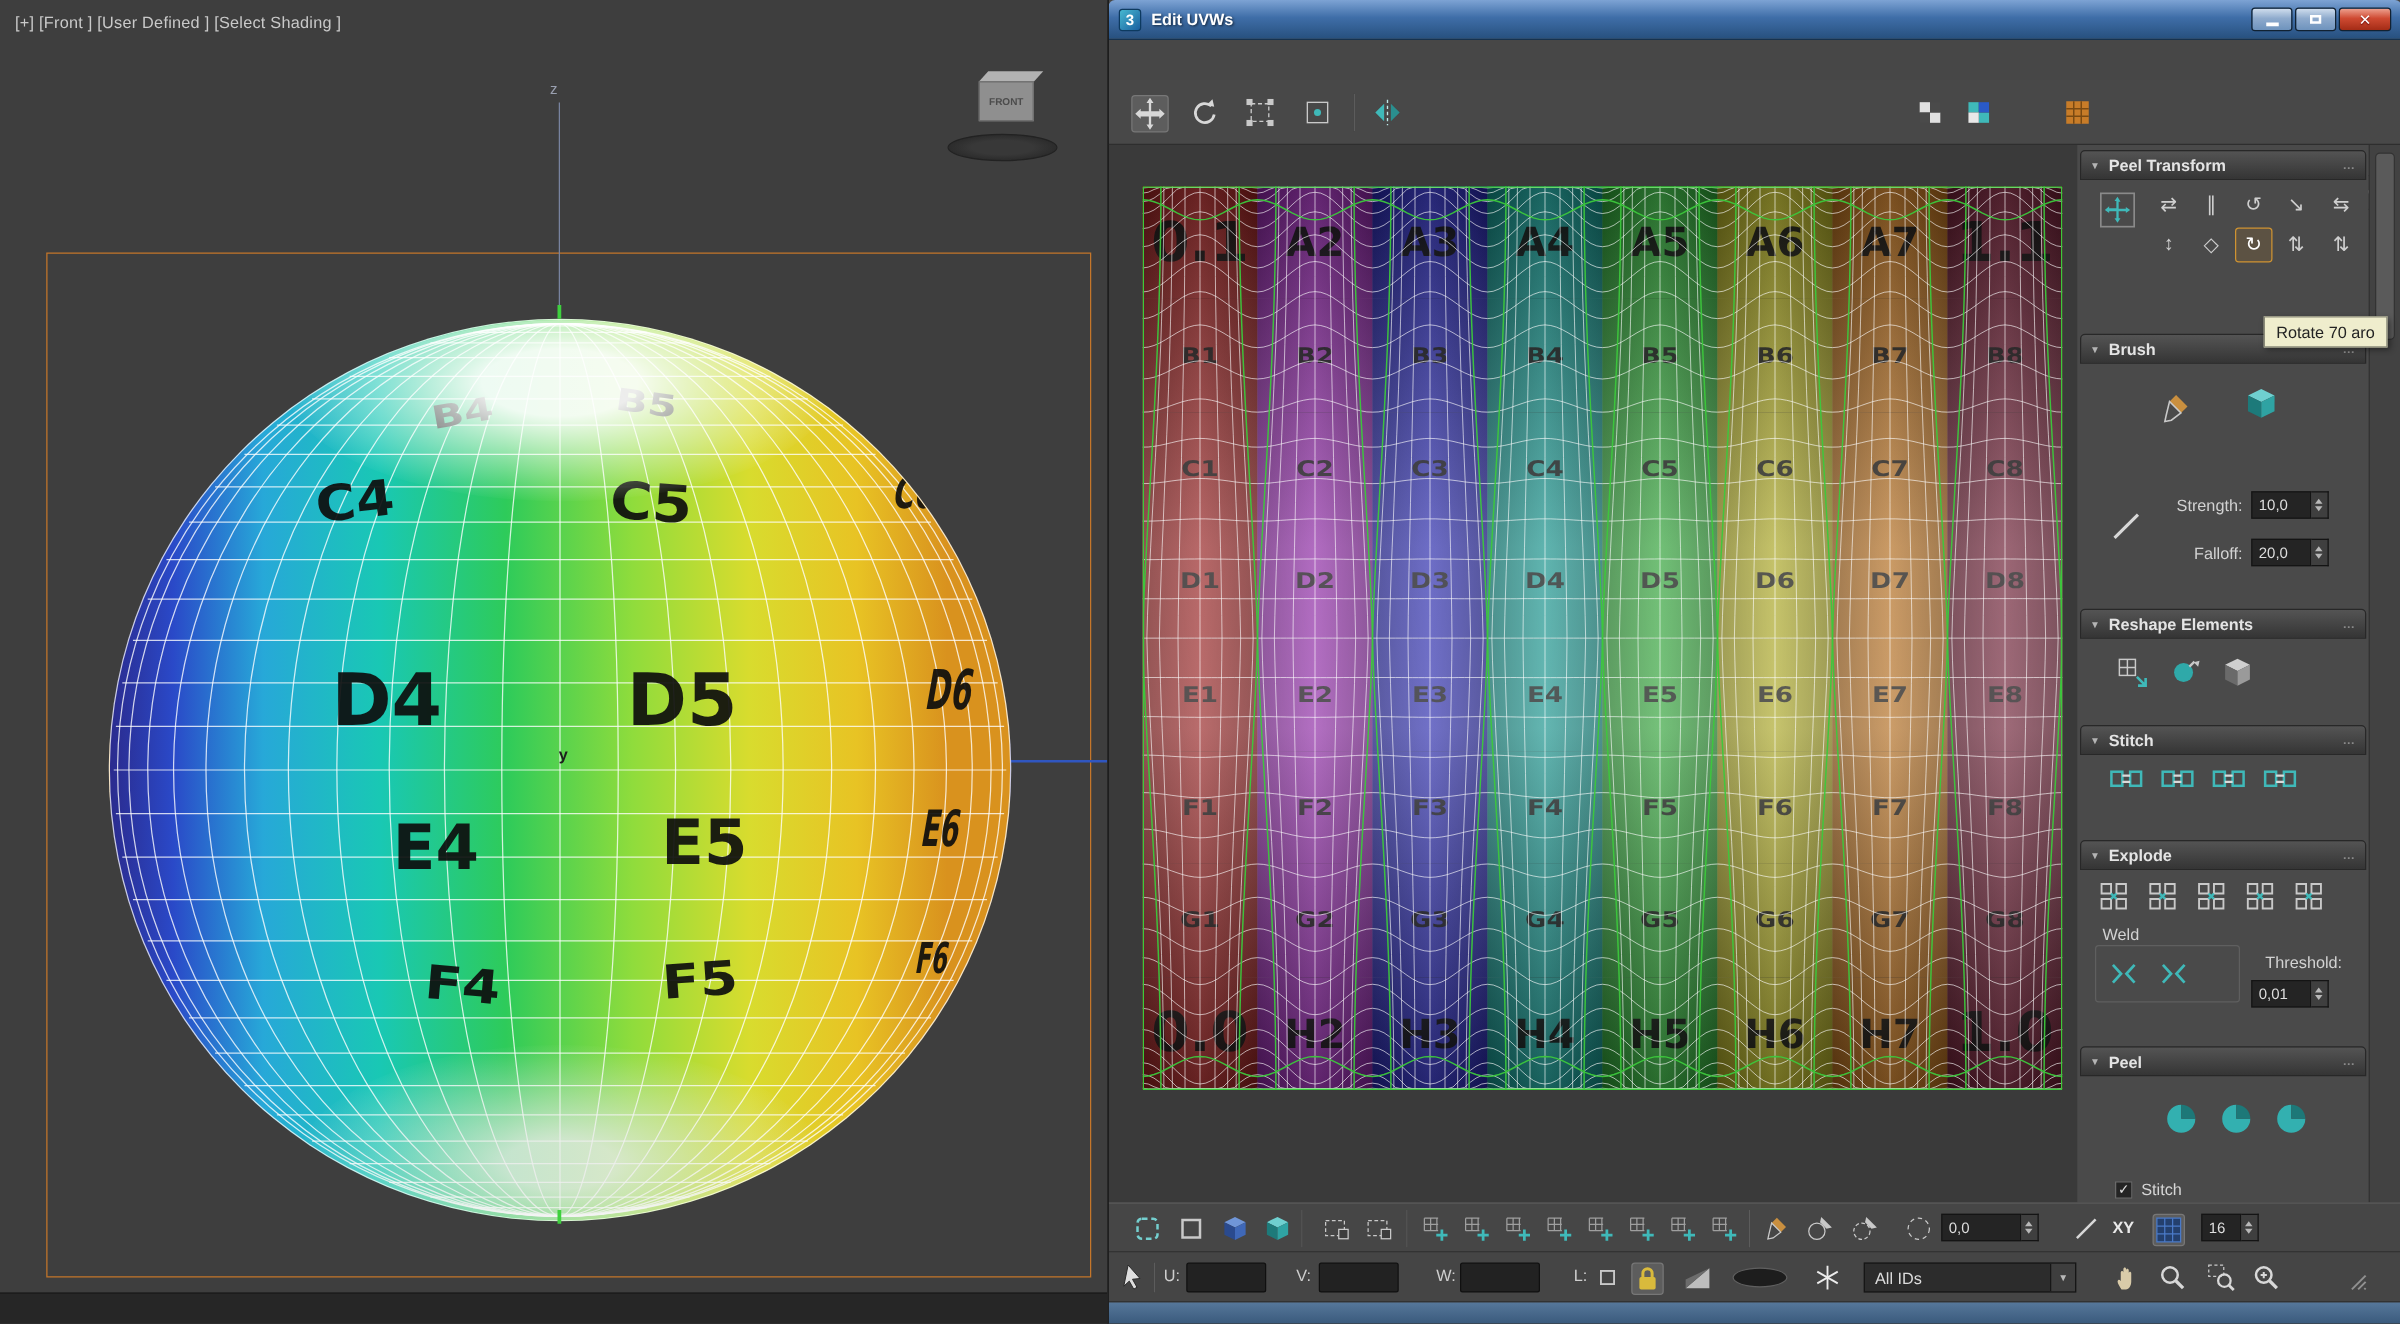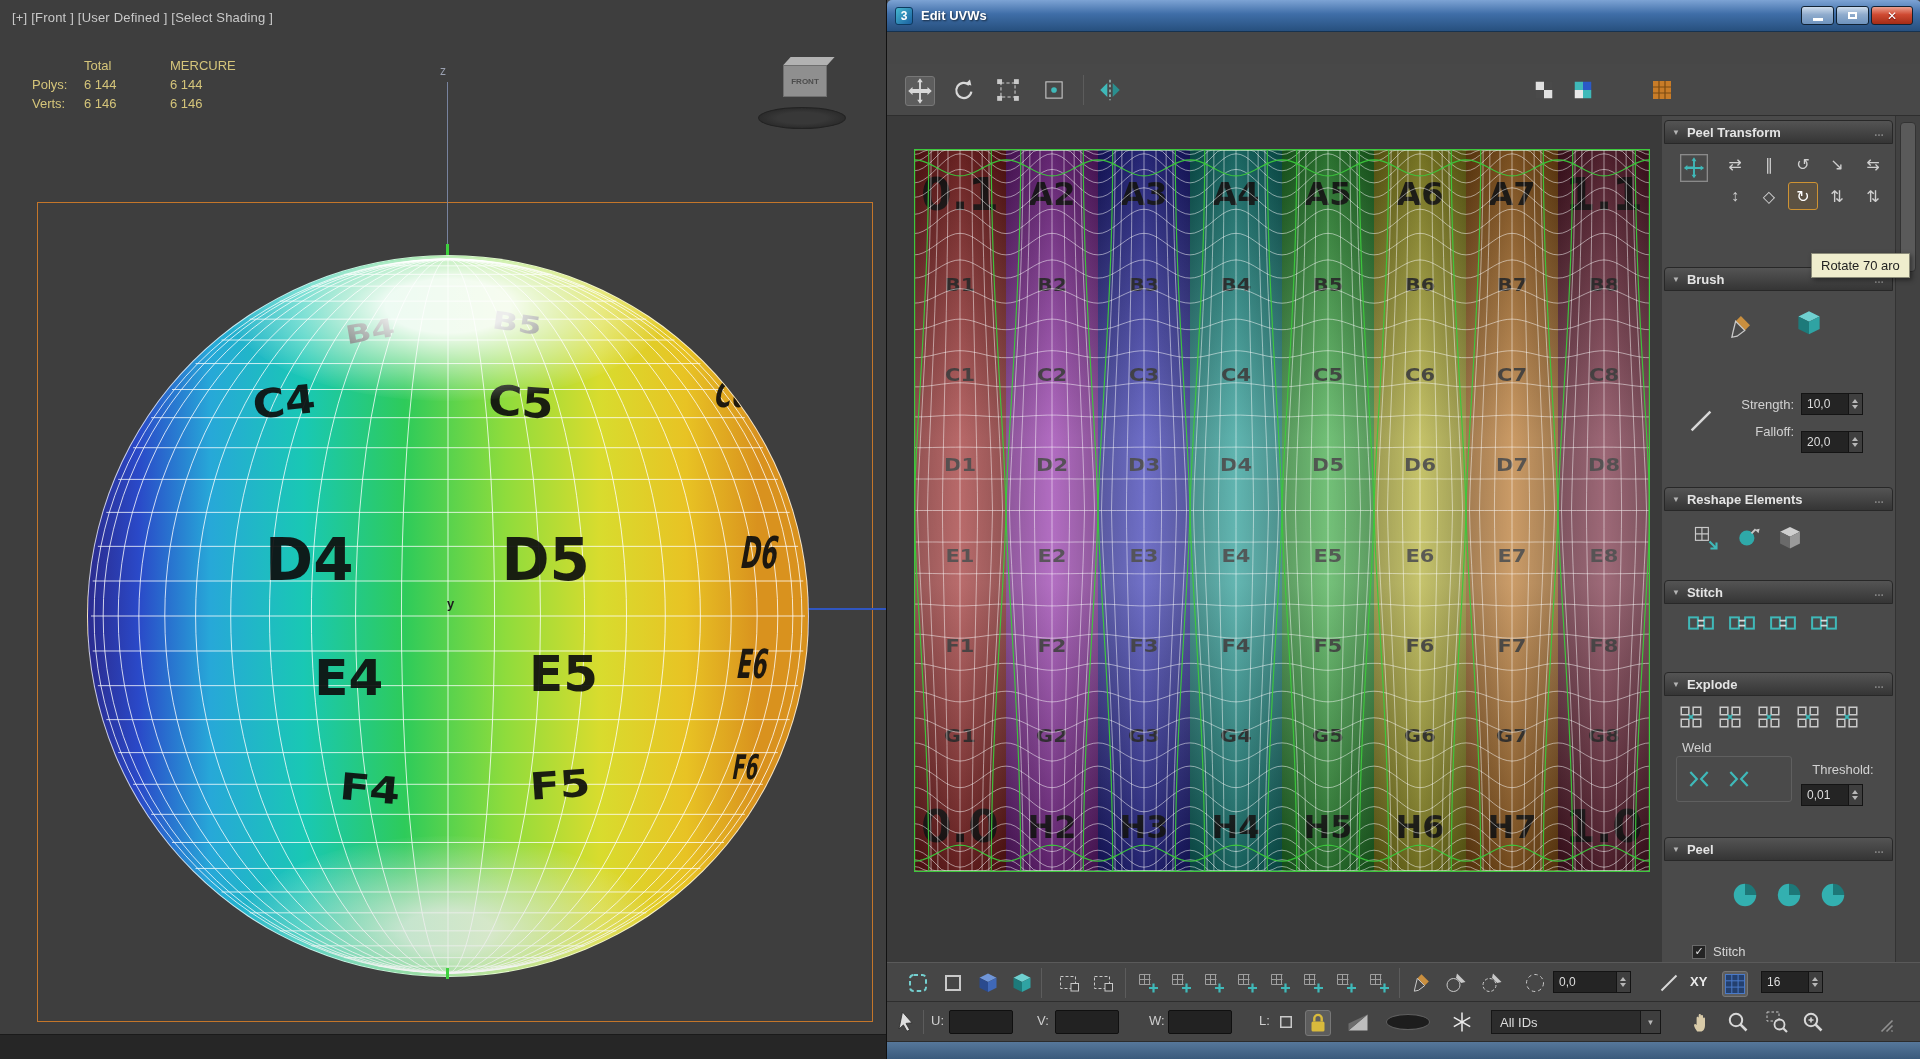--- a/index.html
+++ b/index.html
@@ -169,41 +169,20 @@
       <div id="cap-top" class="cap"></div>
       <div id="cap-bot" class="cap"></div>
     </div>
 
     <div class="pole-tick abs" style="left:446px;top:244px"></div>
     <div class="pole-tick abs" style="left:446px;top:968px"></div>
     <div id="axis-y-label" class="abs">y</div>
 
     <div id="vp-label" class="abs">[+] [Front ] [User Defined ] [Select Shading ]</div>
 
-    <div id="vp-stats" class="abs">
-      <table>
-        <tbody>
-            <tr>
-          <td></td>
-          <td class="val">Total</td>
-          <td class="val">MERCURE</td>
-        </tr>
-        <tr>
-          <td>Polys:</td>
-          <td class="val">6 144</td>
-          <td class="val">6 144</td>
-        </tr>
-        <tr>
-          <td>Verts:</td>
-          <td class="val">6 146</td>
-          <td class="val">6 146</td>
-        </tr>
-      </tbody>
-        </table>
-    </div>
 
     <div id="viewcube" class="abs">
       <div class="vc-shadow"></div>
       <div class="vc-top"></div>
       <div class="vc-front">FRONT</div>
     </div>
 
     <div id="vp-bottom" class="abs"></div>
   </div>
 
@@ -619,21 +598,21 @@
       </div>
 
       <div class="plabel" style="left:40px;top:281px;width:92px;text-align:right">Strength:</div>
       <div class="spinner" style="left:139px;top:277px">
         <div class="spin-val" style="width:48px">10,0</div>
         <div class="spin-arr">
             <i class="up"></i>
             <i class="dn"></i>
           </div>
       </div>
-      <div class="plabel" style="left:40px;top:308px;width:92px;text-align:right">Falloff:</div>
+      <div class="plabel" style="left:40px;top:319px;width:92px;text-align:right">Falloff:</div>
       <div class="spinner" style="left:139px;top:315px">
         <div class="spin-val" style="width:48px">20,0</div>
         <div class="spin-arr">
             <i class="up"></i>
             <i class="dn"></i>
           </div>
       </div>
 
       <div class="plabel" style="left:20px;top:624px">Weld</div>
       <div class="groupbox" style="left:14px;top:640px;width:116px;height:46px"></div>
@@ -762,21 +741,21 @@
     <div id="row1" class="abs">
       <div class="spinner" style="left:666px;top:8px">
         <div class="spin-val" style="width:64px">0,0</div>
         <div class="spin-arr">
             <i class="up"></i>
             <i class="dn"></i>
           </div>
       </div>
       <div class="blabel" style="left:803px;top:11px;font-weight:bold;color:#eaeaea">XY</div>
       <div class="spinner" style="left:874px;top:8px">
-        <div class="spin-val" style="width:48px">16</div>
+        <div class="spin-val" style="width:32px">16</div>
         <div class="spin-arr">
             <i class="up"></i>
             <i class="dn"></i>
           </div>
       </div>
     <span class="ic abs" style="left: 19px; top: 8px;"><svg width="24" height="24" viewBox="0 0 24 24">
             <rect x="4" y="4" width="16" height="16" rx="3.5" fill="none" stroke="#74cfcf" stroke-width="2" stroke-dasharray="4.5 3"></rect>
           </svg></span>
         <span class="ic abs" style="left: 54px; top: 8px;"><svg width="24" height="24" viewBox="0 0 24 24">
             <rect x="5" y="5" width="14" height="14" fill="none" stroke="#c9c9c9" stroke-width="2"></rect>

